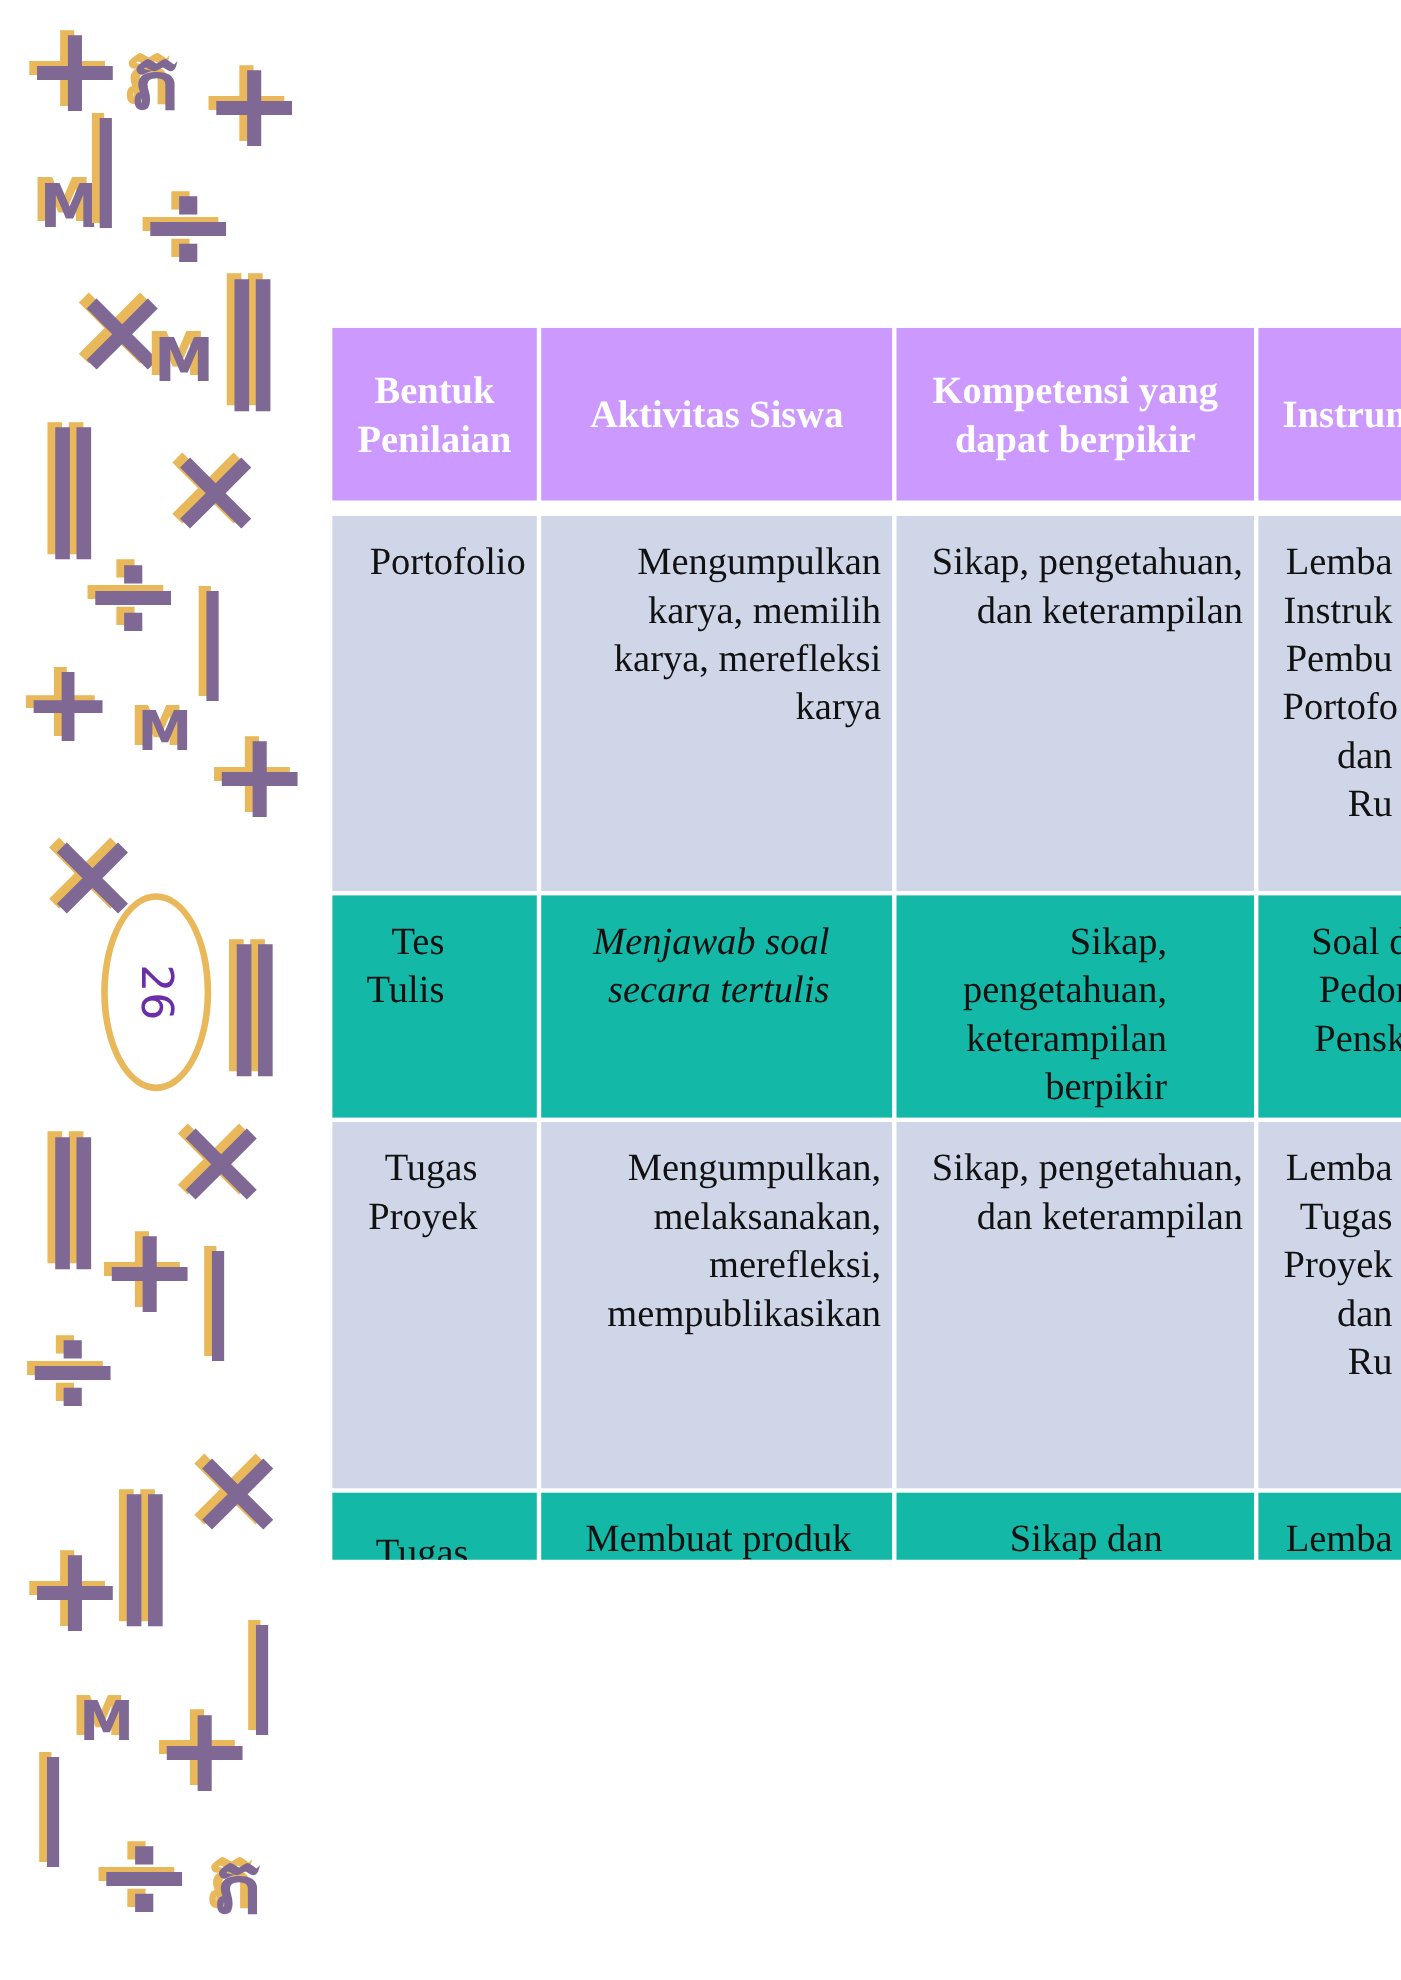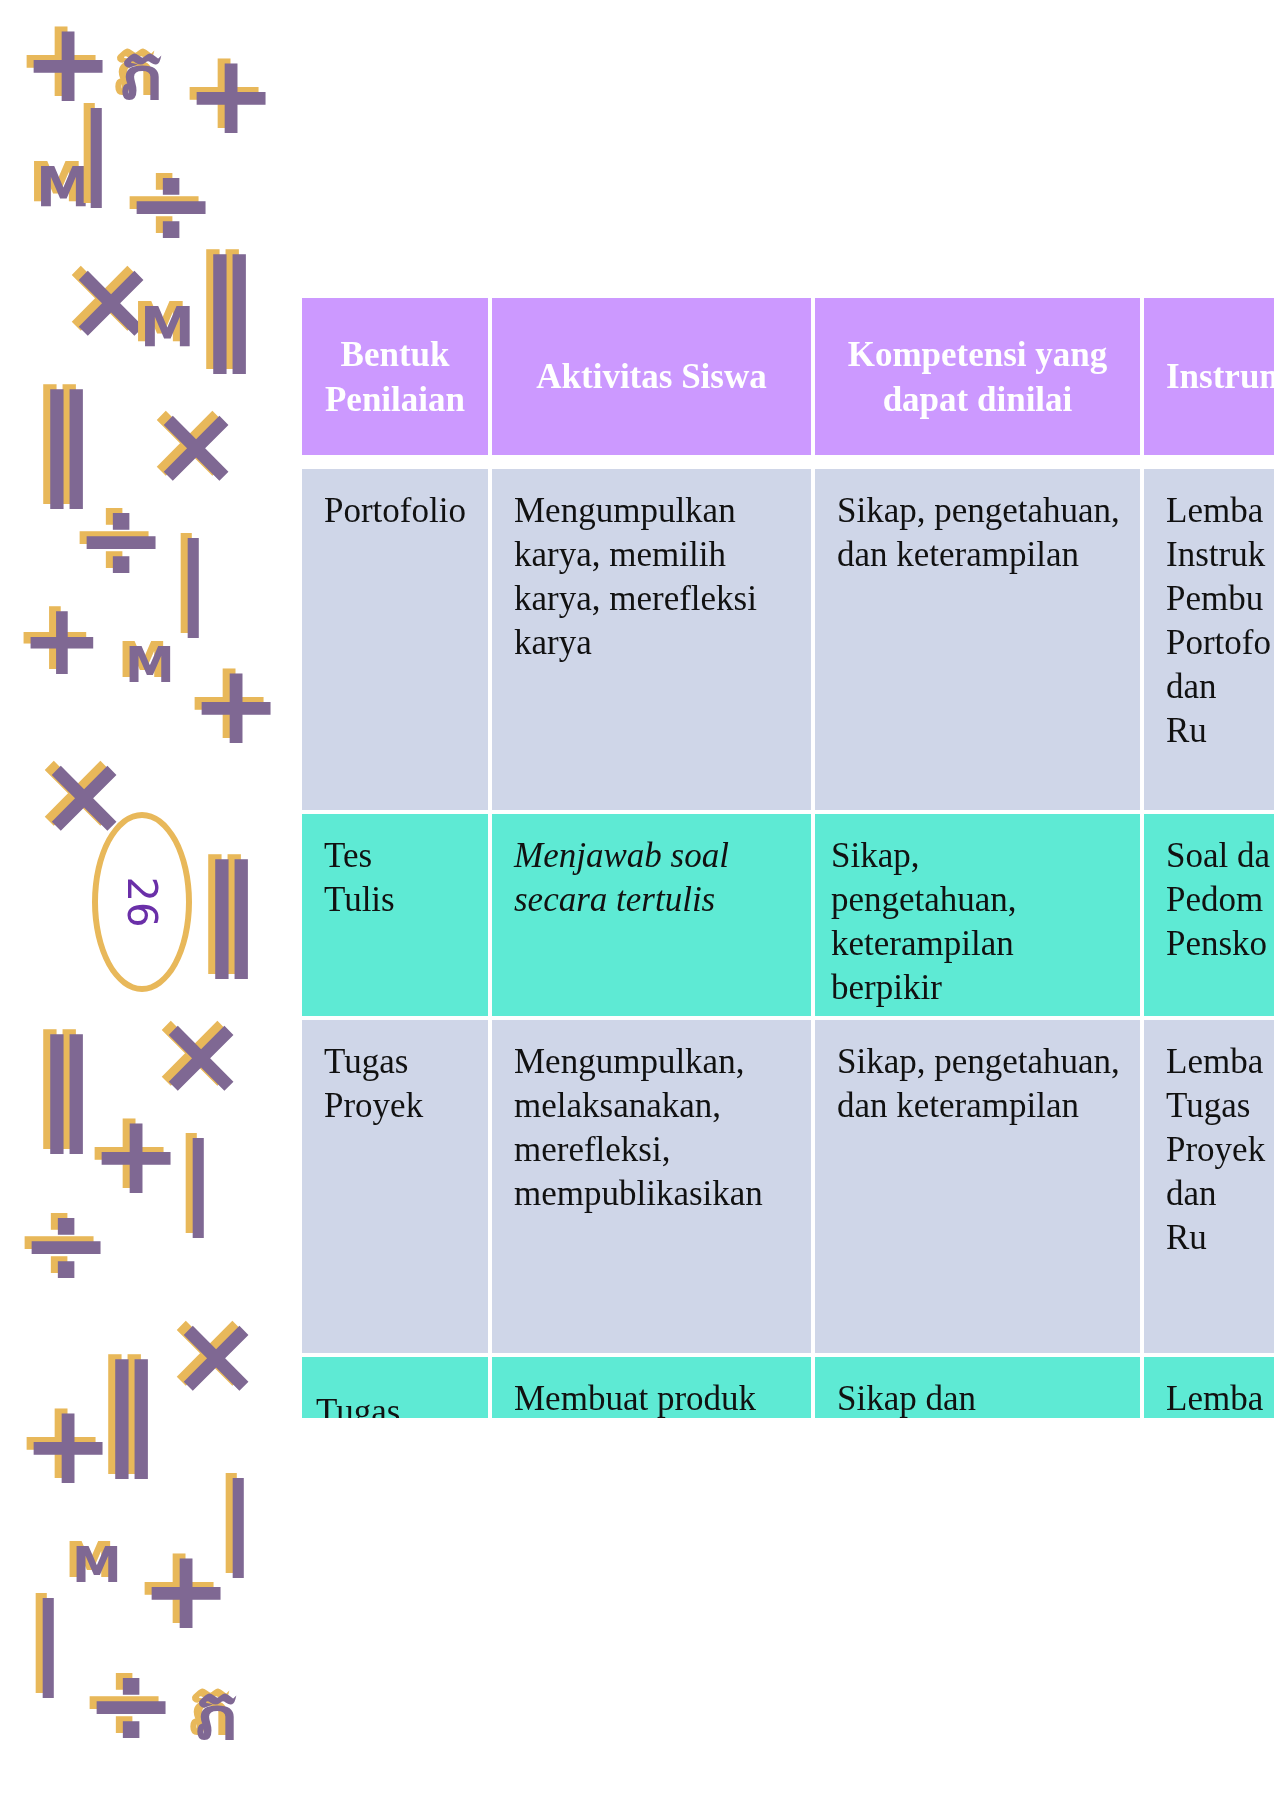--- a/index.html
+++ b/index.html
@@ -17,29 +17,29 @@
     position:absolute; left:92px; top:812px; width:100px; height:180px;
     border:6px solid #e8b85a; border-radius:50%; background:#ffffff; box-sizing:border-box;
   }
   .page-num {
     position:absolute; left:112px; top:872px; width:60px; height:60px;
     color:#6a2fa8; font-family:"DejaVu Sans", sans-serif; font-size:40px;
     transform:rotate(90deg); text-align:center; line-height:60px;
   }
   .table-wrap { position:absolute; left:302px; top:298px; width:972px; overflow:hidden; height:1120px; }
   table { border-collapse:separate; border-spacing:4px; margin-left:-4px; margin-top:-4px; table-layout:fixed; width:1230px; }
-  th, td { vertical-align:top; padding:0; }
+  th, td { vertical-align:top; padding:0;text-align:right; }
   th {
     background:#cc99ff; color:#ffffff; font-weight:bold; font-size:35px; line-height:45px;
     text-align:center; vertical-align:middle; height:157px;
   }
   td { font-size:35px; line-height:44px; color:#111; }
   .gap-row td { height:6px; background:transparent; padding:0; }
   .odd td { background:#cfd6e8; }
-  .even td { background:#5eead4; }
+  .even td { background:#14b8a6; }
   .cell { padding:20px 10px 0 22px; }
   .c1 .cell { padding-left:22px; }
 </style>
 </head>
 <body>
 
 <div class="deco">
   <span class="glyph" style="left:22px;top:8px;font-size:110px;">+</span>
   <span class="glyph" style="left:120px;top:40px;font-size:70px;">ភ</span>
   <span class="glyph" style="left:185px;top:40px;font-size:110px;">+</span>
@@ -82,21 +82,21 @@
     <colgroup>
       <col style="width:186px">
       <col style="width:319px">
       <col style="width:325px">
       <col style="width:400px">
     </colgroup>
     <thead>
       <tr>
         <th>Bentuk Penilaian</th>
         <th>Aktivitas Siswa</th>
-        <th>Kompetensi yang dapat dinilai</th>
+        <th>Kompetensi yang dapat berpikir</th>
         <th style="text-align:left;padding-left:22px;">Instrumen</th>
       </tr>
     </thead>
     <tbody>
       <tr class="gap-row">
           <td colspan="4"></td>
         </tr>
       <tr class="odd" style="height:341px;">
         <td class="c1">
             <div class="cell">Portofolio</div>

